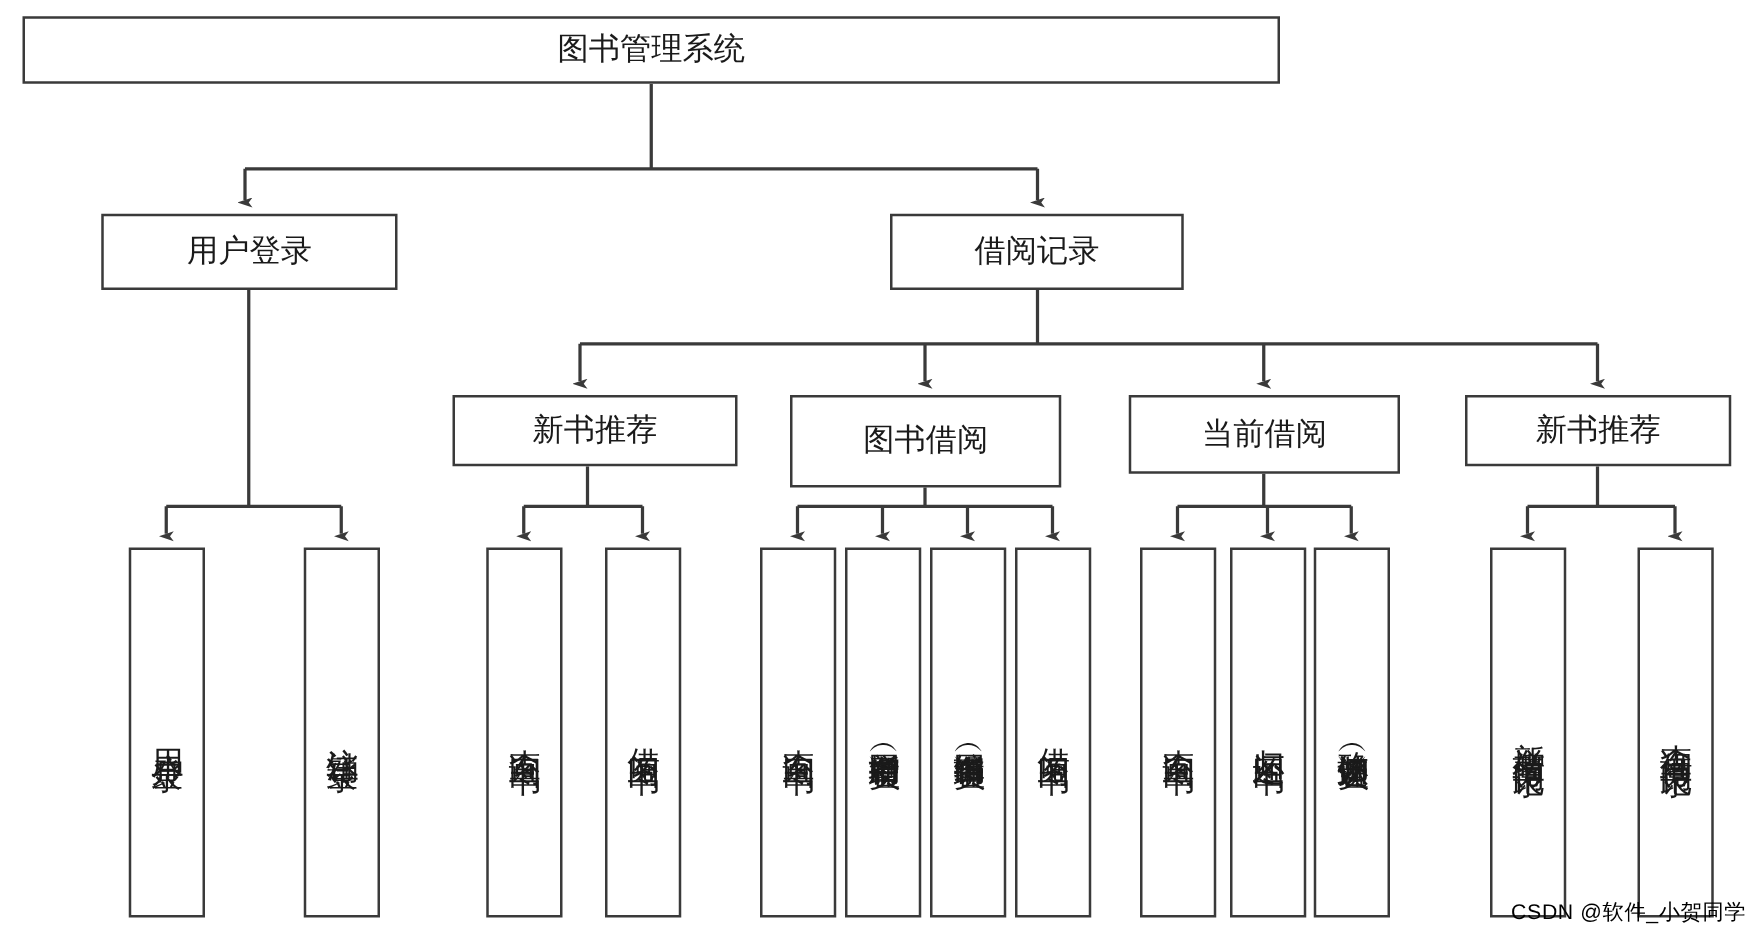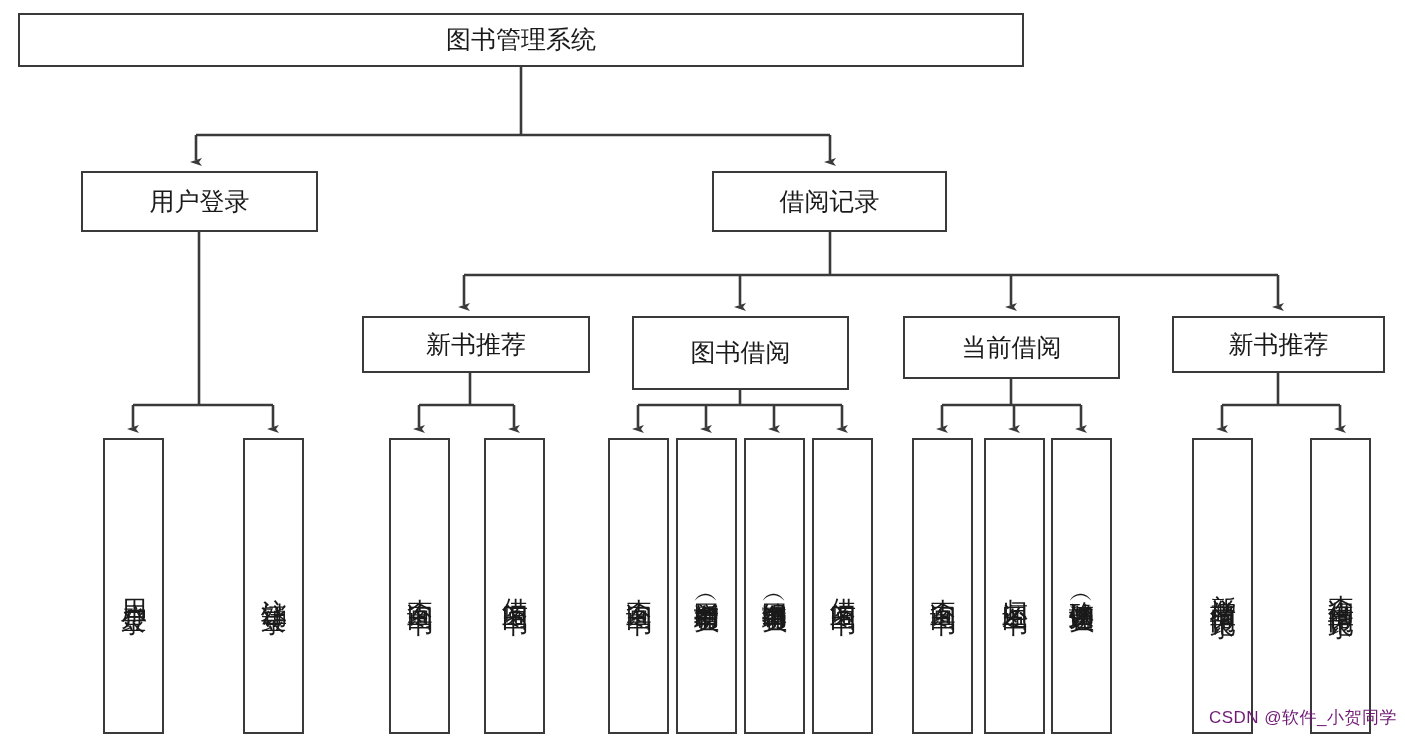--- a/index.html
+++ b/index.html
@@ -40,23 +40,23 @@
     font-size:26px;
     letter-spacing:4px;
     line-height:1;
     white-space:normal;
     max-height:280px;
   }
   .node.leaf.tight .lbl{letter-spacing:1px;font-size:25px;max-height:286px;}
 
   .watermark{
     position:absolute;
-    right:8px;bottom:18px;
+    right:8px;bottom:6px;
     font-size:17px;
-    color:#701a75;
+    color:#000000;
     letter-spacing:0.5px;
     white-space:nowrap;
   }
 </style>
 </head>
 <body>
 
 <div id="canvas">
 
   <svg class="links" viewBox="0 0 1405 747" xmlns="http://www.w3.org/2000/svg">

